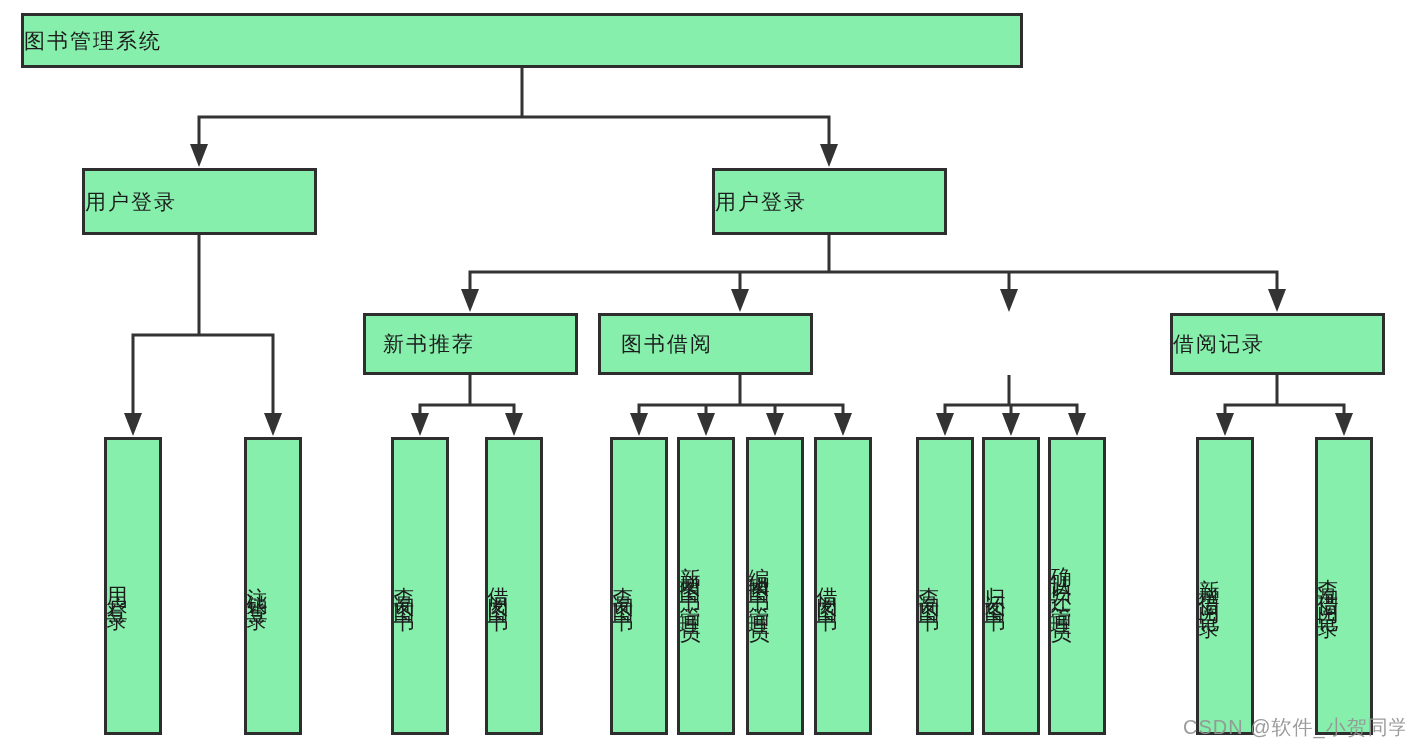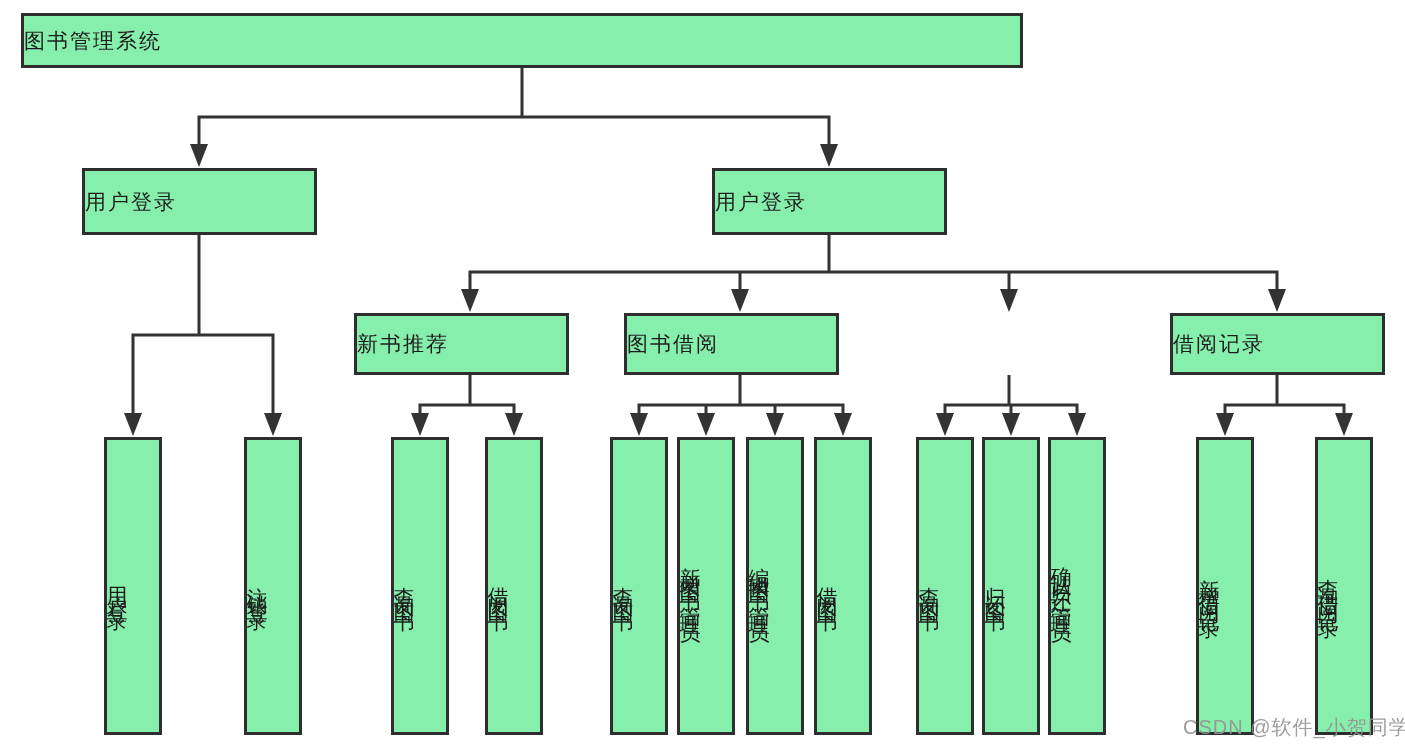--- a/index.html
+++ b/index.html
@@ -53,22 +53,22 @@
     line-height: 1;
     letter-spacing: 8px;
     color: #1c1c1c;
     white-space: nowrap;
   }
   .root-node   { left: 21px;  top: 13px;  width: 1002px; height: 55px; }
   .l2-node     { top: 168px; width: 235px; height: 67px; }
   .l2-a        { left: 82px; }
   .l2-b        { left: 712px; }
   .l3-node     { top: 313px; width: 215px; height: 62px; }
-  .l3-a        { left: 354px; }
-  .l3-b        { left: 624px; }
+  .l3-a        { left: 363px; padding-left: 17px; }
+  .l3-b        { left: 598px; padding-left: 20px; }
   .l3-c        { left: 902px; }
   .l3-d        { left: 1170px; }
   .leaf        { top: 437px; width: 58px; height: 298px; }
   .lf1  { left: 104px; }
   .lf2  { left: 244px; }
   .lf3  { left: 391px; }
   .lf4  { left: 485px; }
   .lf5  { left: 610px; }
   .lf6  { left: 677px; }
   .lf7  { left: 746px; }

